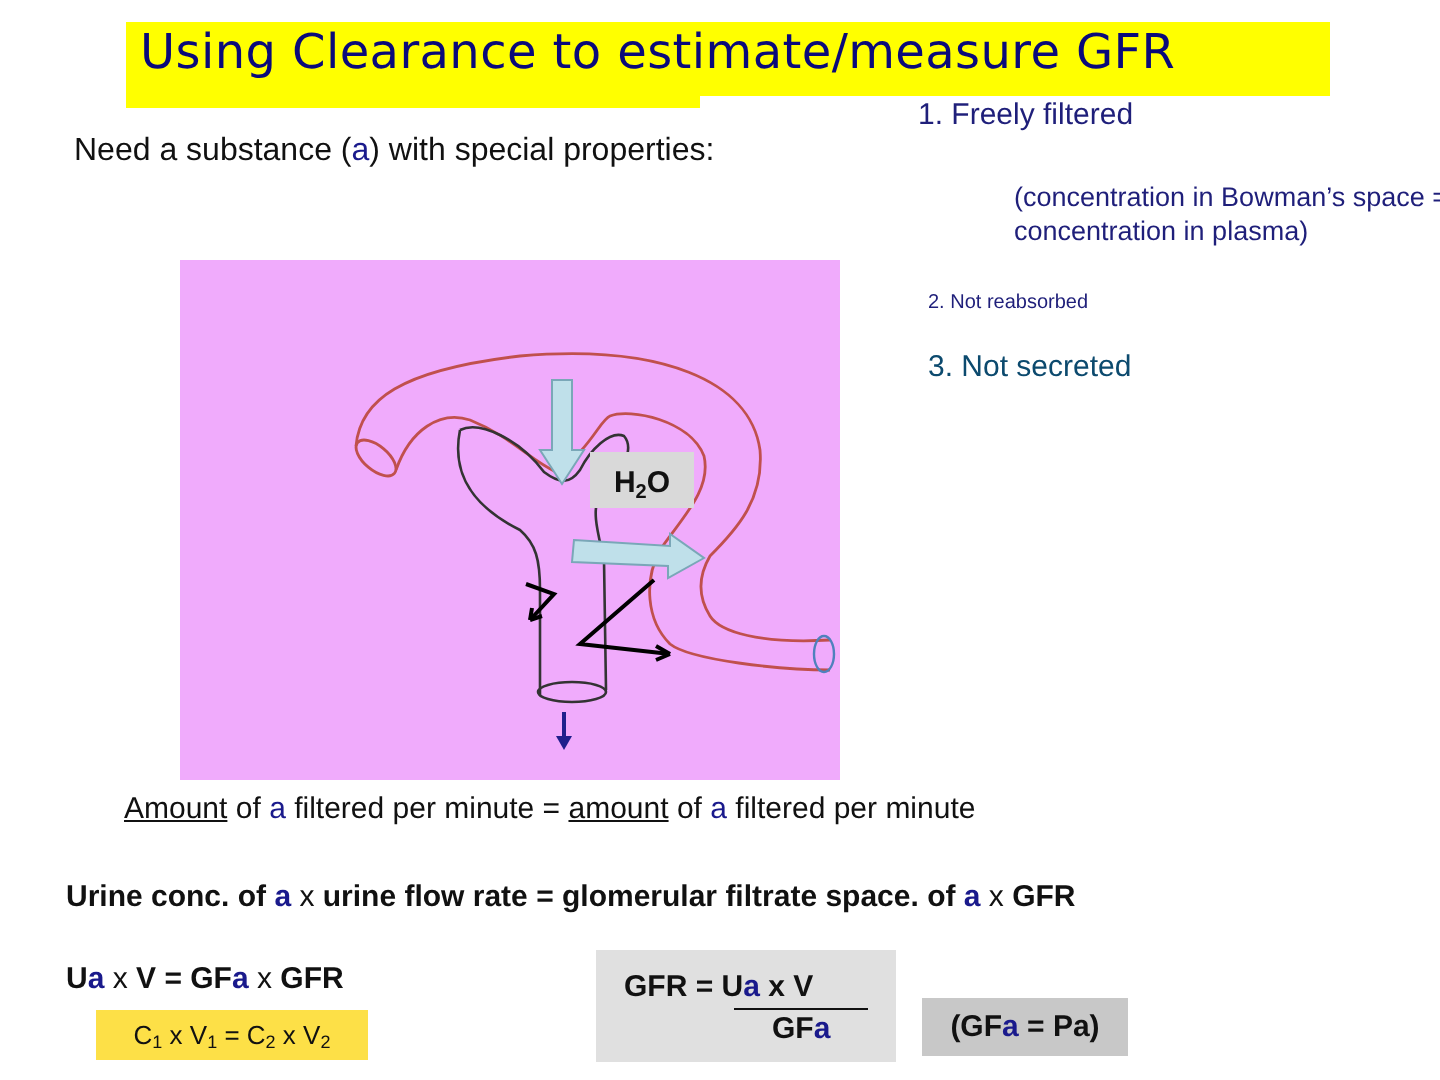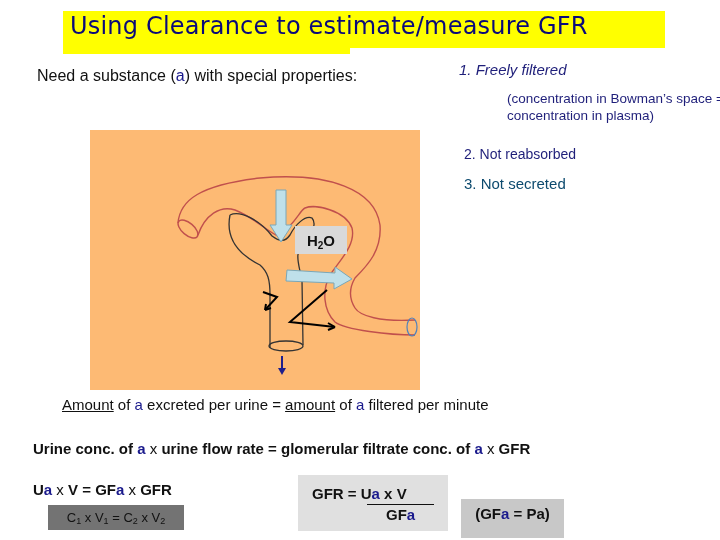--- a/index.html
+++ b/index.html
@@ -3,36 +3,36 @@
 <meta charset="utf-8">
 <style>
   html,body{margin:0;padding:0;background:#fff;}
   body{width:720px;height:540px;position:relative;overflow:hidden;font-family:"Liberation Sans",sans-serif;}
   .abs{position:absolute;}
   .title-bg{left:63px;top:11px;width:602px;height:37px;background:#ffff00;}
   .title-bg2{left:63px;top:40px;width:287px;height:14px;background:#ffff00;}
   .title{left:70px;top:12px;font-family:"DejaVu Sans",sans-serif;font-size:24px;color:#0a0a7a;white-space:nowrap;letter-spacing:0.2px;}
   .need{left:37px;top:67px;font-size:16px;color:#111;white-space:nowrap;}
   .blue{color:#1a1a8c;}
-  .p1{left:459px;top:61px;font-size:15px;color:#1f1f7a;font-style:italic;}
+  .p1{left:459px;top:49px;font-size:15px;color:#1f1f7a;}
   .p1sub{left:459px;top:90px;font-size:13.5px;color:#1f1f7a;line-height:17px;width:260px;margin-left:48px;}
-  .p2{left:464px;top:146px;font-size:14px;color:#1f1f7a;}
+  .p2{left:464px;top:146px;font-size:10px;color:#1f1f7a;}
   .p3{left:464px;top:175px;font-size:15px;color:#0c4a6e;}
-  .diagram{left:90px;top:130px;width:330px;height:260px;background:#fdba74;}
+  .diagram{left:90px;top:130px;width:330px;height:260px;background:#f0abfc;}
   .amount{left:62px;top:396px;font-size:15px;color:#111;white-space:nowrap;}
   .u{text-decoration:underline;}
   .urine{left:33px;top:440px;font-size:15px;font-weight:bold;color:#111;white-space:nowrap;}
   .x{font-weight:normal;}
   .ua{left:33px;top:481px;font-size:15px;font-weight:bold;color:#111;white-space:nowrap;}
-  .c1{left:48px;top:505px;width:136px;height:25px;background:#737373;font-size:13px;color:#111;line-height:25px;text-align:center;white-space:nowrap;}
+  .c1{left:48px;top:505px;width:136px;height:25px;background:#fde047;font-size:13px;color:#111;line-height:25px;text-align:center;white-space:nowrap;}
   .gfrbox{left:298px;top:475px;width:150px;height:56px;background:#e0e0e0;}
   .gfr-top{left:312px;top:485px;font-size:15px;font-weight:bold;color:#111;white-space:nowrap;}
   .gfr-bot{left:386px;top:506px;font-size:15px;font-weight:bold;color:#111;white-space:nowrap;}
   .fracline{left:367px;top:504px;width:67px;height:1px;background:#111;}
-  .gfa{left:461px;top:499px;width:103px;height:39px;background:#c8c8c8;font-size:15px;font-weight:bold;color:#111;line-height:29px;text-align:center;white-space:nowrap;}
+  .gfa{left:461px;top:499px;width:103px;height:29px;background:#c8c8c8;font-size:15px;font-weight:bold;color:#111;line-height:29px;text-align:center;white-space:nowrap;}
   sub{font-size:9px;vertical-align:-2px;}
 </style>
 </head>
 <body>
 
 <div class="abs title-bg"></div>
 <div class="abs title-bg2"></div>
 <div class="abs title">Using Clearance to estimate/measure GFR</div>
 
 <div class="abs need"><span>Need a substance (</span><span class="blue">a</span><span>) with special properties:</span></div>
@@ -64,23 +64,23 @@
     <path d="M173,162 L187,167 L175,180" fill="none" stroke="#000" stroke-width="2"></path>
     <path d="M175,180 l1,-6 M175,180 l6,-2" stroke="#000" stroke-width="2"></path>
     <path d="M237,160 L200,192 L245,197" fill="none" stroke="#000" stroke-width="2"></path>
     <path d="M245,197 l-7,-4 M245,197 l-7,3" stroke="#000" stroke-width="2"></path>
 
     <line x1="192" y1="226" x2="192" y2="243" stroke="#1f1f8c" stroke-width="2"></line>
     <path d="M188,238 L192,245 L196,238 Z" fill="#1f1f8c"></path>
   </svg>
 </div>
 
-<div class="abs amount"><span class="u">Amount</span><span> of </span><span class="blue">a</span><span> excreted per urine = </span><span class="u">amount</span><span> of </span><span class="blue">a</span><span> filtered per minute</span></div>
+<div class="abs amount"><span class="u">Amount</span><span> of </span><span class="blue">a</span><span> filtered per minute = </span><span class="u">amount</span><span> of </span><span class="blue">a</span><span> filtered per minute</span></div>
 
-<div class="abs urine"><span>Urine conc. of </span><span class="blue">a</span><span class="x">  x  </span><span>urine flow rate</span><span>  = glomerular filtrate conc. of </span><span class="blue">a</span><span class="x">  x  </span><span>GFR</span></div>
+<div class="abs urine"><span>Urine conc. of </span><span class="blue">a</span><span class="x">  x  </span><span>urine flow rate</span><span>  = glomerular filtrate space. of </span><span class="blue">a</span><span class="x">  x  </span><span>GFR</span></div>
 
 <div class="abs ua"><span>U</span><span class="blue">a</span><span class="x"> x </span><span>V  =  GF</span><span class="blue">a</span><span class="x"> x </span><span>GFR</span></div>
 
 <div class="abs c1"><span>C</span><sub>1</sub><span> x V</span><sub>1</sub><span> = C</span><sub>2</sub><span> x V</span><sub>2</sub></div>
 
 <div class="abs gfrbox"></div>
 <div class="abs gfr-top"><span>GFR = </span><span>U</span><span class="blue">a</span><span> x V</span></div>
 <div class="abs fracline"></div>
 <div class="abs gfr-bot"><span>GF</span><span class="blue">a</span></div>
 

